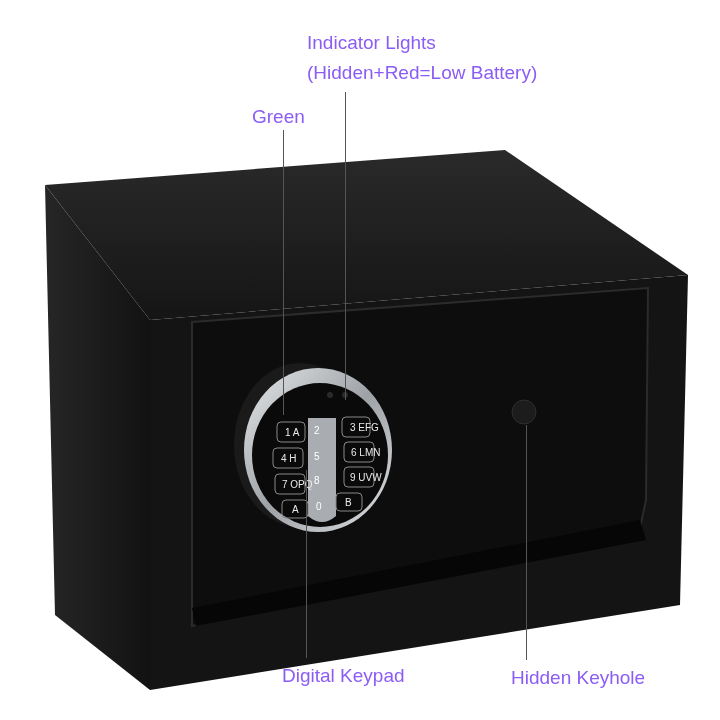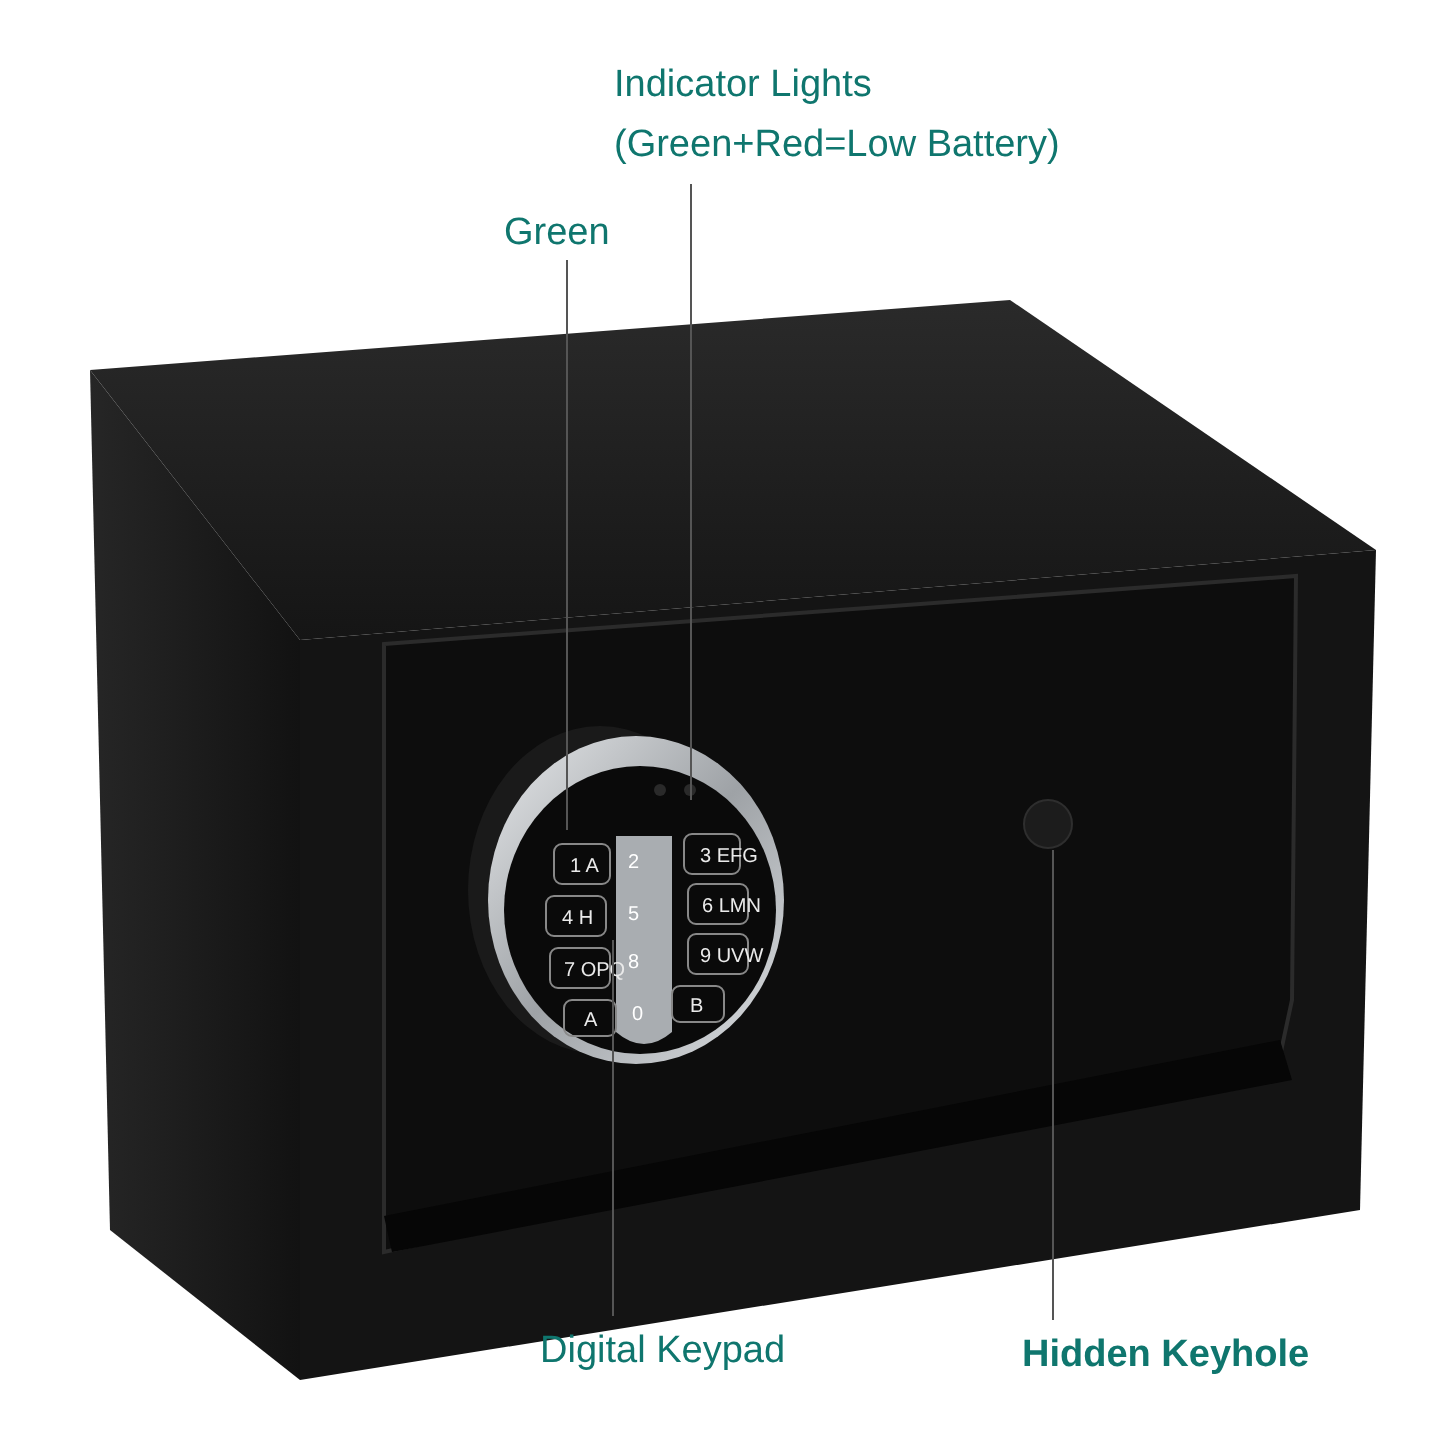--- a/index.html
+++ b/index.html
@@ -1,17 +1,17 @@
 <!DOCTYPE html>
 <html><head>
 <meta charset="utf-8">
 <style>
   html, body { margin:0; padding:0; background:#fff; }
   body { width:720px; height:720px; position:relative; overflow:hidden; font-family:"Liberation Sans", sans-serif; }
-  .label { position:absolute; color:#0f766e; font-size:19px; line-height:24px; white-space:nowrap; }
+  .label { position:absolute; color:#8b5cf6; font-size:19px; line-height:24px; white-space:nowrap; }
   .leader { position:absolute; width:1px; background:#555; }
   svg { position:absolute; left:0; top:0; }
   .key-text { font-family:"Liberation Sans", sans-serif; }
 </style>
 </head>
 <body>
 
 <svg width="720" height="720" viewBox="0 0 720 720">
   <defs>
     <linearGradient id="topG" x1="0" y1="0" x2="0" y2="1">
@@ -73,16 +73,16 @@
     <text x="345" y="506">B</text>
   </g>
 </svg>
 
 <div class="leader" style="left:345px; top:92px; height:308px;"></div>
 <div class="leader" style="left:283px; top:130px; height:285px;"></div>
 <div class="leader" style="left:306px; top:470px; height:188px;"></div>
 <div class="leader" style="left:526px; top:425px; height:235px;"></div>
 
 <div class="label" style="left:307px; top:31px;">Indicator Lights</div>
-<div class="label" style="left:307px; top:61px;">(Green+Red=Low Battery)</div>
+<div class="label" style="left:307px; top:61px;">(Hidden+Red=Low Battery)</div>
 <div class="label" style="left:252px; top:105px;">Green</div>
-<div class="label" style="left:270px; top:664px;text-align:right;">Digital Keypad</div>
-<div class="label" style="left:511px; top:666px;font-weight:bold;">Hidden Keyhole</div>
+<div class="label" style="left:282px; top:664px;text-align:right;">Digital Keypad</div>
+<div class="label" style="left:511px; top:666px;">Hidden Keyhole</div>
 
 </body></html>

